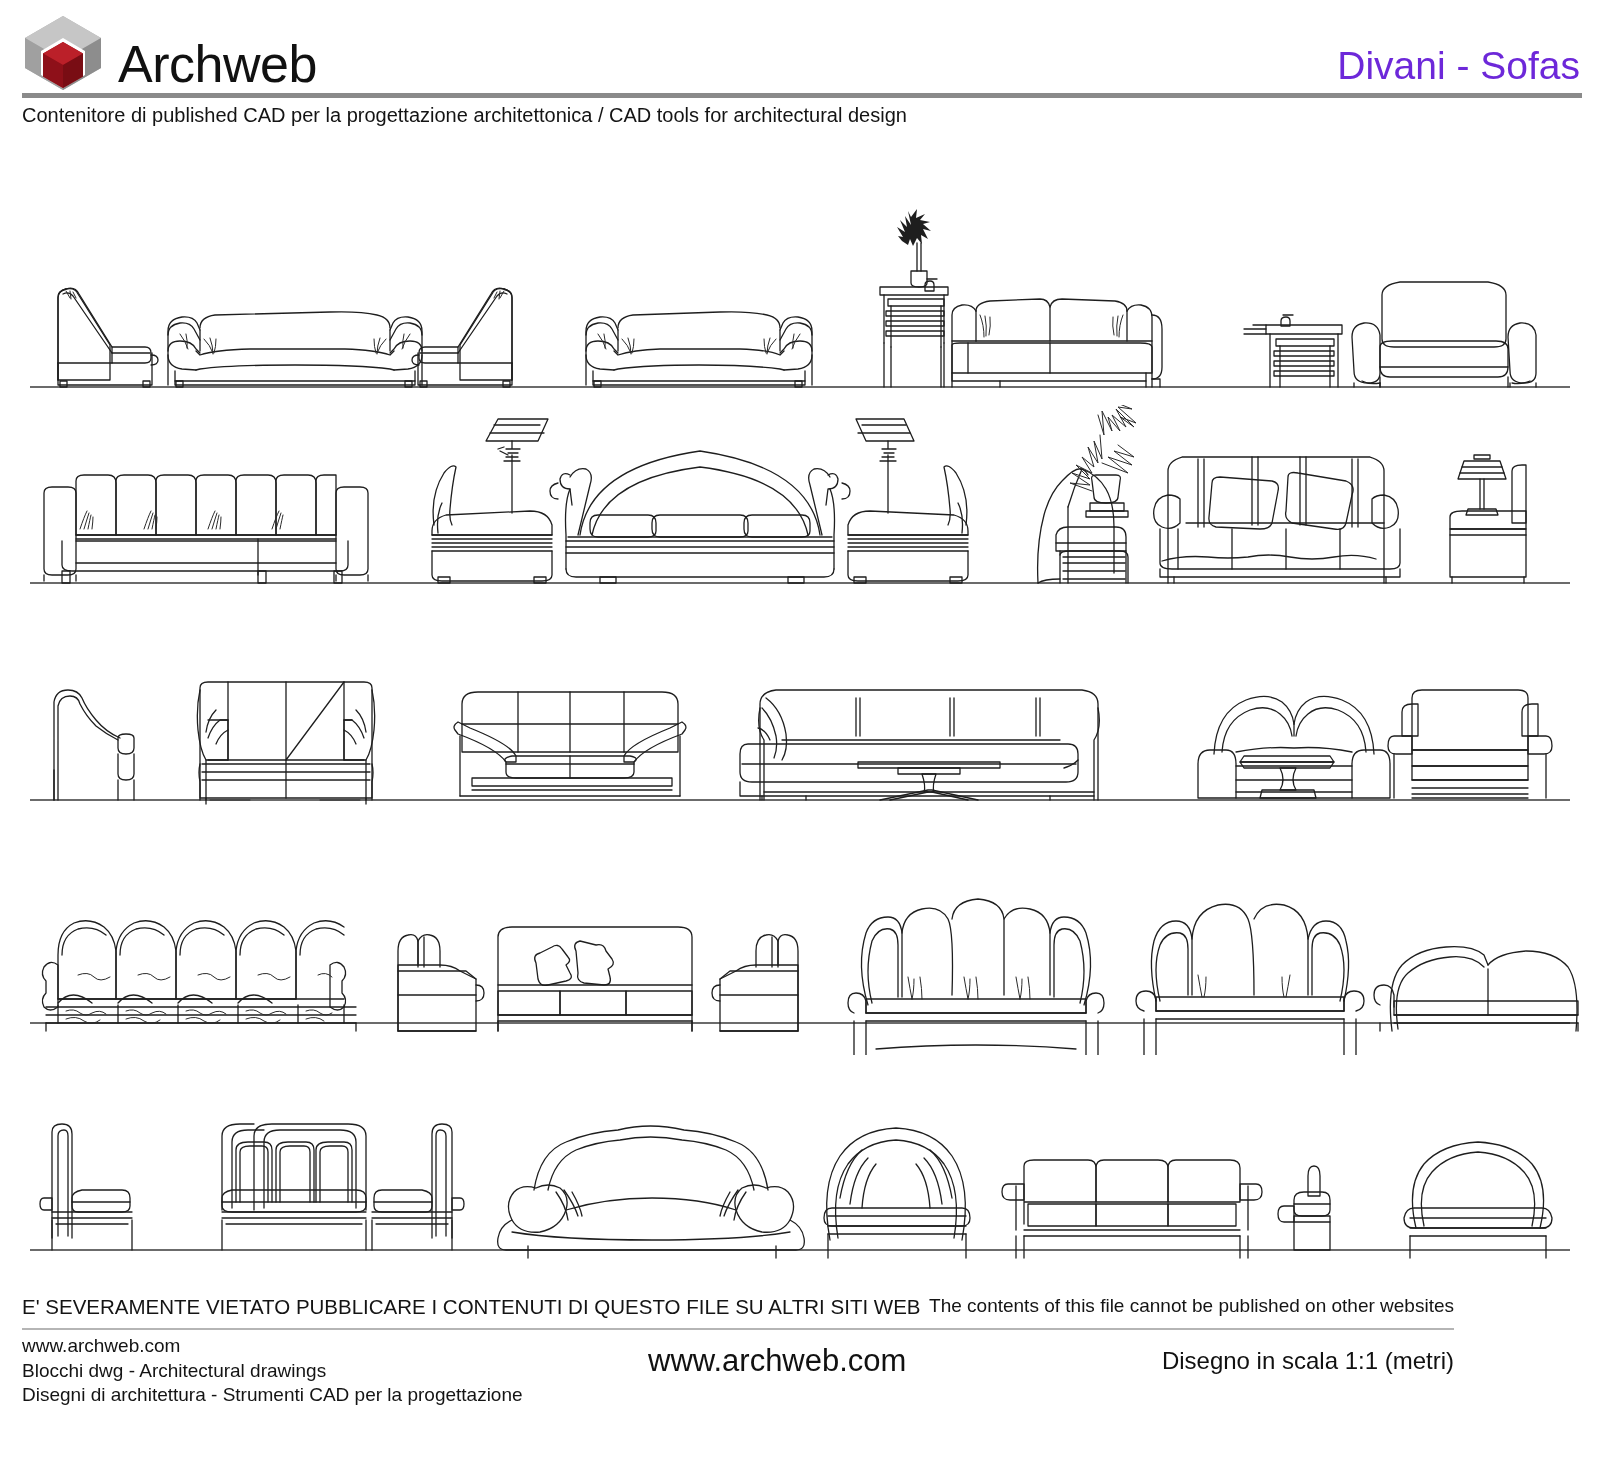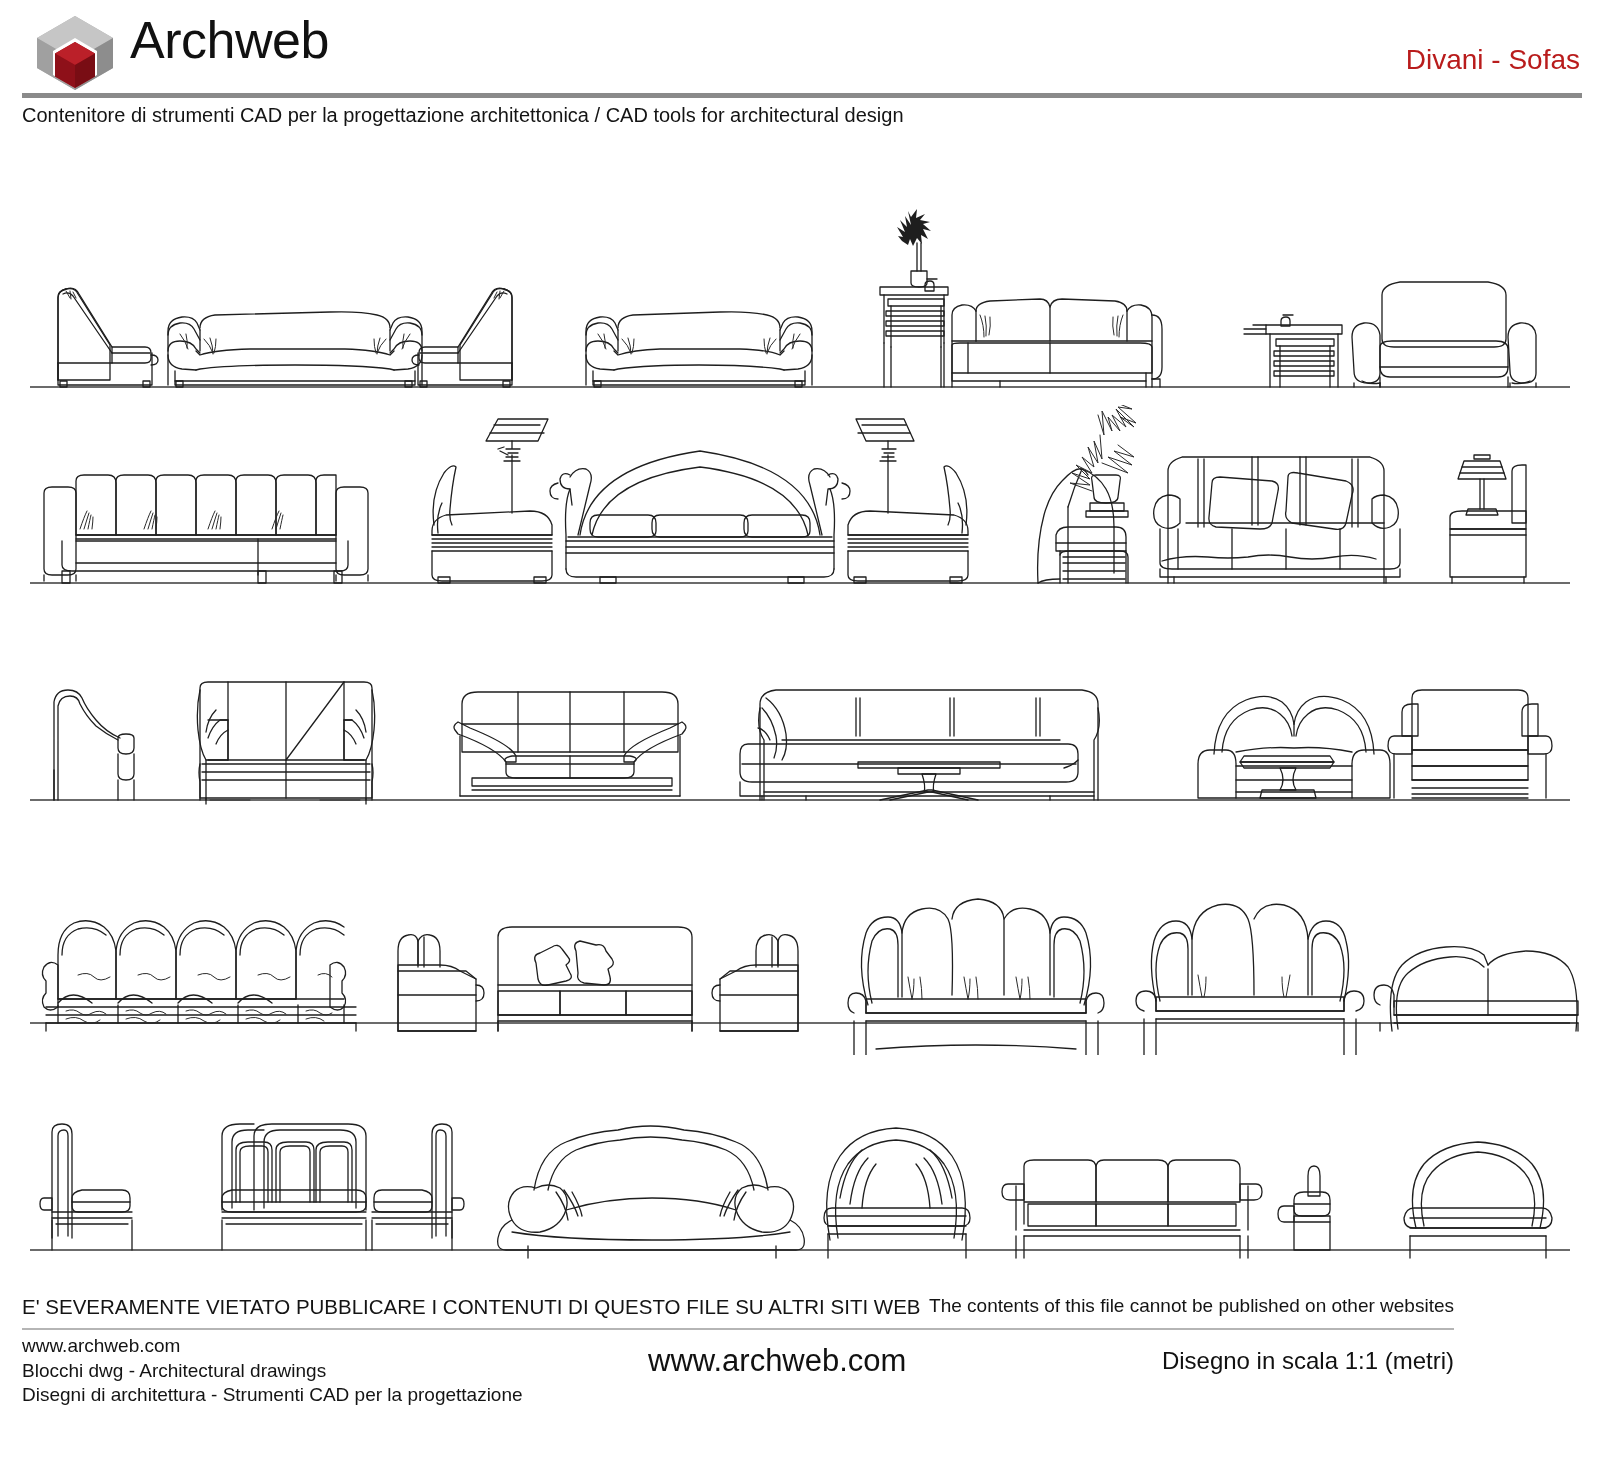--- a/index.html
+++ b/index.html
@@ -16,45 +16,45 @@
     overflow: hidden;
   }
 
   
   .header {
     position: relative;
     height: 140px;
   }
   .logo-wrap {
     position: absolute;
-    left: 34px;
+    left: 22px;
     top: 14px;
     display: flex;
-    align-items: flex-start;
+    align-items: flex-end;
   }
   .logo-mark {
     width: 82px;
     height: 76px;
     display: block;
   }
   .logo-text {
     font-size: 52px;
     font-weight: 400;
     letter-spacing: -0.5px;
     margin-left: 14px;
     color: #111111;
     line-height: 1;
     white-space: nowrap;
   }
   .header-title {
     position: absolute;
     right: 20px;
     top: 44px;
-    font-size: 28px;
-    color: #b91c1c;
+    font-size: 39px;
+    color: #6d28d9;
     white-space: nowrap;
   }
   .header-rule {
     position: absolute;
     left: 22px;
     right: 18px;
     top: 93px;
     height: 5px;
     background: #8a8a8a;
   }
@@ -183,21 +183,21 @@
       <polygon points="41,28 61,39.5 61,62.5 41,74 21,62.5 21,39.5" fill="#a3151f"></polygon>
       <polygon points="41,28 61,39.5 41,51 21,39.5" fill="#bb2029"></polygon>
       <polygon points="21,39.5 41,51 41,74 21,62.5" fill="#8e1019"></polygon>
       <polygon points="61,39.5 61,62.5 41,74 41,51" fill="#790d14"></polygon>
     </svg>
     <span class="logo-text">Archweb</span>
   </div>
 
   <div class="header-title">Divani - Sofas</div>
   <div class="header-rule"></div>
-  <div class="header-sub">Contenitore di strumenti CAD per la progettazione architettonica  /  CAD tools for architectural design</div>
+  <div class="header-sub">Contenitore di published CAD per la progettazione architettonica  /  CAD tools for architectural design</div>
 </div>
 
 <div class="sheet">
 
   <div class="row" style="top:55px;height:205px;">
     <svg viewBox="0 0 1600 205" height="205">
       <line class="ground" x1="30" y1="192" x2="1570" y2="192"></line>
 
       <g>
         <path class="cad" d="M58 185 L58 102 Q58 96 66 94 Q75 92 78 99 L110 150 L110 185 Z" transform="translate(0,0)"></path>

